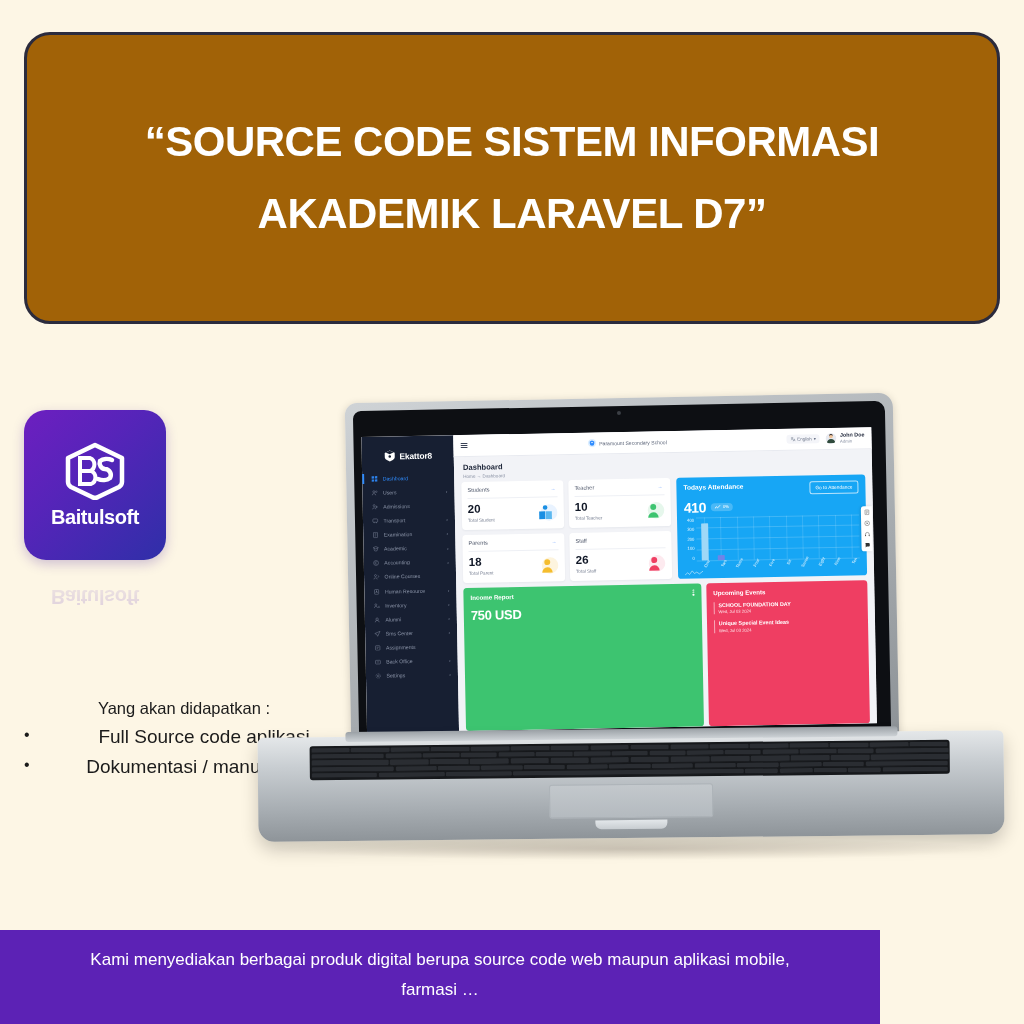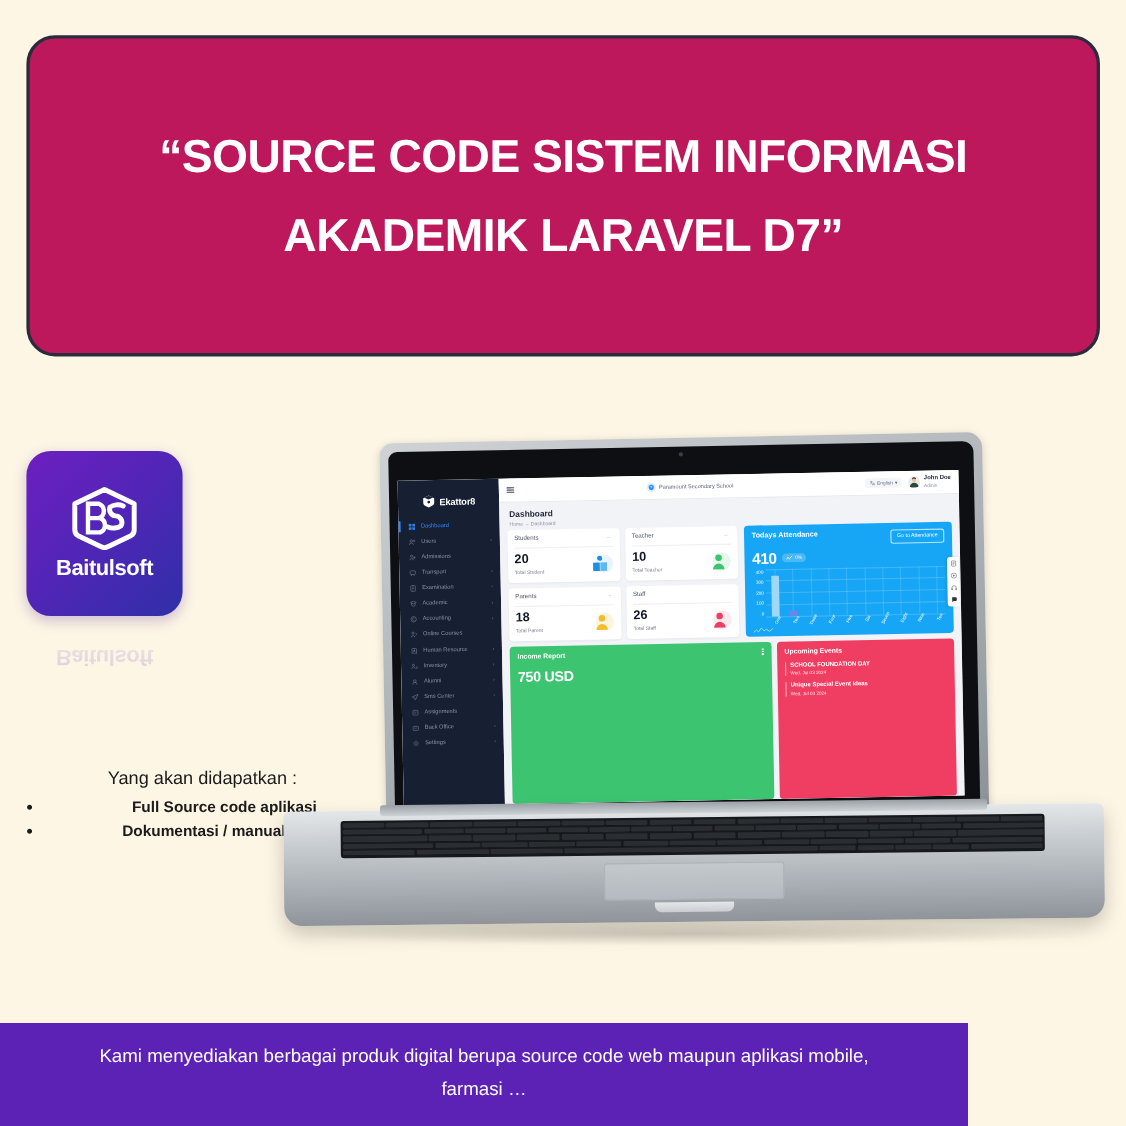--- a/index.html
+++ b/index.html
@@ -9,21 +9,21 @@
     font-family: "Liberation Sans", sans-serif;
     overflow: hidden;
     position: relative;
   }
 
   
   .headline-box {
     position: absolute;
     left: 24px; top: 32px;
     width: 976px; height: 292px;
-    background: #be185d;
+    background: #a16207;
     border: 3px solid #2b2b3d;
     border-radius: 26px;
     display: flex;
     flex-direction: column;
     align-items: center;
     justify-content: center;
     gap: 8px;
   }
   .headline-line {
     color: #ffffff;
@@ -76,25 +76,24 @@
   .deliverables {
     position: absolute;
     left: 24px; top: 695px;
     width: 320px;
     color: #1b1b1b;
     text-align: center;
   }
   .deliverables-title { font-size: 16.5px; line-height: 1.62; }
   .deliverables ul { list-style: none; }
   .deliverables li {
-    font-size: 14px;
+    font-size: 19px;
     line-height: 1.62;
     position: relative;
     padding-left: 40px;
-    font-weight: bold;
   }
   .deliverables li::before {
     content: "\2022";
     position: absolute;
     left: 0; top: 0;
     font-size: 16px;
   }
 
   
   .laptop {

